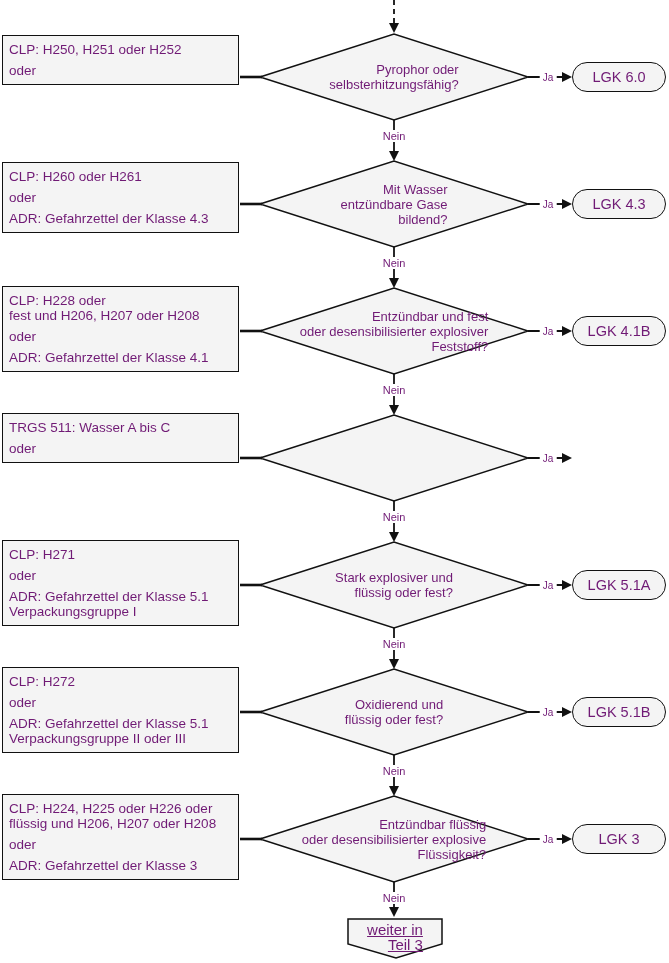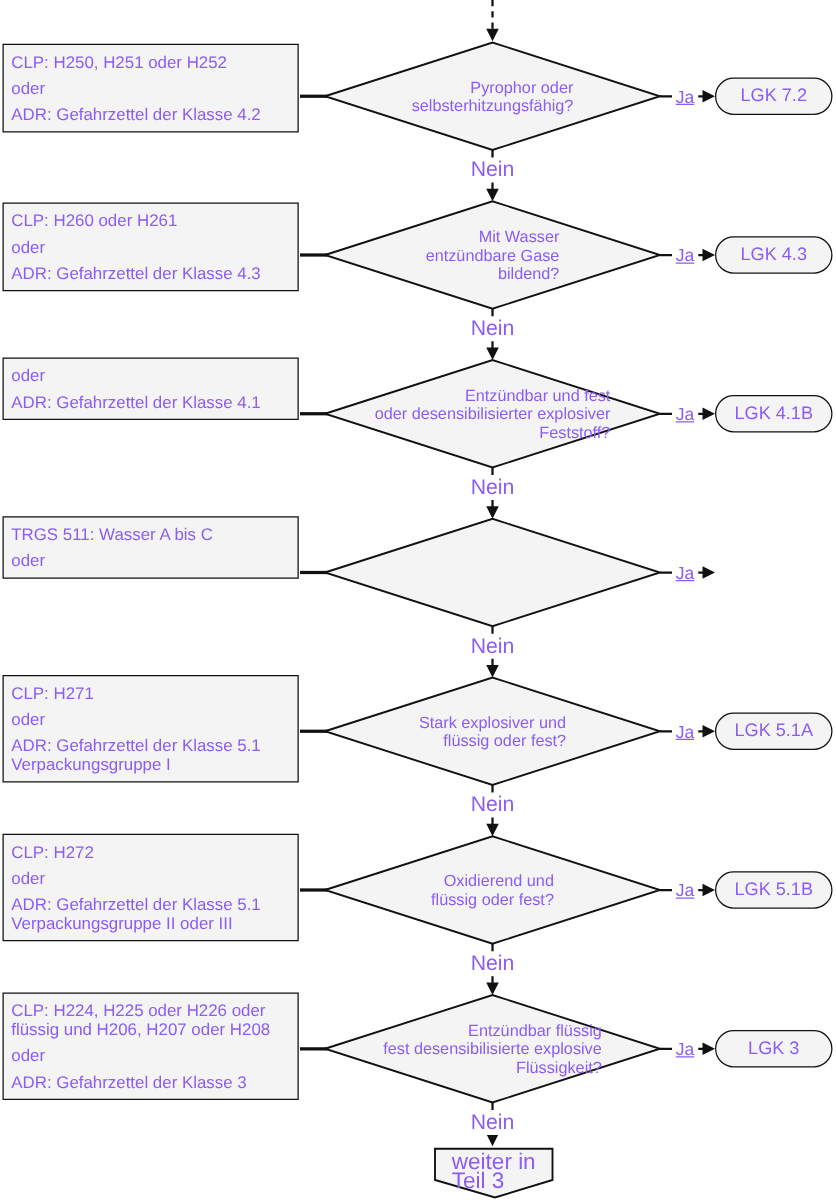--- a/index.html
+++ b/index.html
@@ -1,18 +1,18 @@
 <!DOCTYPE html>
 <html><head>
 <meta charset="utf-8">
 <style>
   html,body{margin:0;padding:0;background:#ffffff;}
   #stage{
     position:relative;width:669px;height:963px;background:#ffffff;
-    font-family:"Liberation Sans","DejaVu Sans",sans-serif;color:#8b5cf6;
+    font-family:"Liberation Sans","DejaVu Sans",sans-serif;color:#701a75;
     overflow:hidden;
   }
   #wires{position:absolute;left:0;top:0;z-index:1;}
   .ln{stroke:#111;stroke-width:1.8;fill:none;}
   .thick{stroke-width:2.6;}
   .dashed{stroke-dasharray:5 4;}
   .shape{fill:#f4f4f4;stroke:#111;stroke-width:1.5;}
   .head{fill:#111;stroke:none;}
 
   .criteria-box{
@@ -26,39 +26,38 @@
   .para + .para{margin-top:6px;}
 
   .q{
     position:absolute;left:394px;top:var(--cy);z-index:2;
     transform:translate(-50%,-50%);text-align:right;
     white-space:pre;font-size:13px;line-height:15px;
   }
   .ja{
     position:absolute;left:548px;top:var(--cy);z-index:2;
     transform:translate(-50%,-50%);background:#fff;padding:0 3px;
-    font-size:14px;
-    text-decoration:underline;
+    font-size:10px;
   }
   .nein{
     position:absolute;left:394px;top:calc(var(--cy) + 59px);z-index:2;
     transform:translate(-50%,-50%);background:#fff;padding:0 3px;
-    font-size:17px;
+    font-size:11px;
   }
   .capsule{
     position:absolute;left:572px;top:calc(var(--cy) - 15px);z-index:2;
     width:94px;height:30px;box-sizing:border-box;
     background:#f4f4f4;border:1.5px solid #111;border-radius:15px;
     display:flex;align-items:center;justify-content:center;
     font-size:14.5px;
   }
   .terminal-label{
     position:absolute;left:395px;top:922px;z-index:2;
-    transform:translateX(-50%);text-align:left;
-    white-space:pre;font-size:18px;line-height:15px;
+    transform:translateX(-50%);text-align:right;
+    white-space:pre;font-size:15px;line-height:15px;text-decoration:underline;
   }
   .r0{--cy:77px}.r1{--cy:204px}.r2{--cy:331px}.r3{--cy:458px}
   .r4{--cy:585px}.r5{--cy:712px}.r6{--cy:839px}
 </style>
 </head>
 <body>
 
 <div id="stage">
 
   <svg id="wires" width="669" height="963" viewBox="0 0 669 963">
@@ -128,41 +127,42 @@
       <line class="ln" x1="394" y1="882" x2="394" y2="908"></line>
       <polygon class="head" points="389,907 399,907 394,917"></polygon>
     </g>
 
     <polygon class="shape" points="348,919 442,919 442,944 396,958 348,944"></polygon>
   </svg>
 
   <div class="criteria-box r0">
     <div class="para">CLP: H250, H251 oder H252</div>
     <div class="para">oder</div>
-    <div class="para">ADR: Gefahrzettel der Klasse 4.2</div>
   </div>
   <div class="q r0">Pyrophor oder
 selbsterhitzungsfähig?</div>
   <div class="ja r0">Ja</div>
-  <div class="capsule r0">LGK 7.2</div>
+  <div class="capsule r0">LGK 6.0</div>
   <div class="nein r0">Nein</div>
 
   <div class="criteria-box r1">
     <div class="para">CLP: H260 oder H261</div>
     <div class="para">oder</div>
     <div class="para">ADR: Gefahrzettel der Klasse 4.3</div>
   </div>
   <div class="q r1">Mit Wasser
 entzündbare Gase
 bildend?</div>
   <div class="ja r1">Ja</div>
   <div class="capsule r1">LGK 4.3</div>
   <div class="nein r1">Nein</div>
 
   <div class="criteria-box tall r2">
+    <div class="para">CLP: H228 oder
+fest und H206, H207 oder H208</div>
     <div class="para">oder</div>
     <div class="para">ADR: Gefahrzettel der Klasse 4.1</div>
   </div>
   <div class="q r2">Entzündbar und fest
 oder desensibilisierter explosiver
 Feststoff?</div>
   <div class="ja r2">Ja</div>
   <div class="capsule r2">LGK 4.1B</div>
   <div class="nein r2">Nein</div>
 
@@ -197,21 +197,21 @@
   <div class="capsule r5">LGK 5.1B</div>
   <div class="nein r5">Nein</div>
 
   <div class="criteria-box tall r6">
     <div class="para">CLP: H224, H225 oder H226 oder
 flüssig und H206, H207 oder H208</div>
     <div class="para">oder</div>
     <div class="para">ADR: Gefahrzettel der Klasse 3</div>
   </div>
   <div class="q r6">Entzündbar flüssig
-fest desensibilisierte explosive
+oder desensibilisierter explosive
 Flüssigkeit?</div>
   <div class="ja r6">Ja</div>
   <div class="capsule r6">LGK 3</div>
   <div class="nein r6">Nein</div>
 
   <div class="terminal-label">weiter in
 Teil 3</div>
 
 </div>
 

